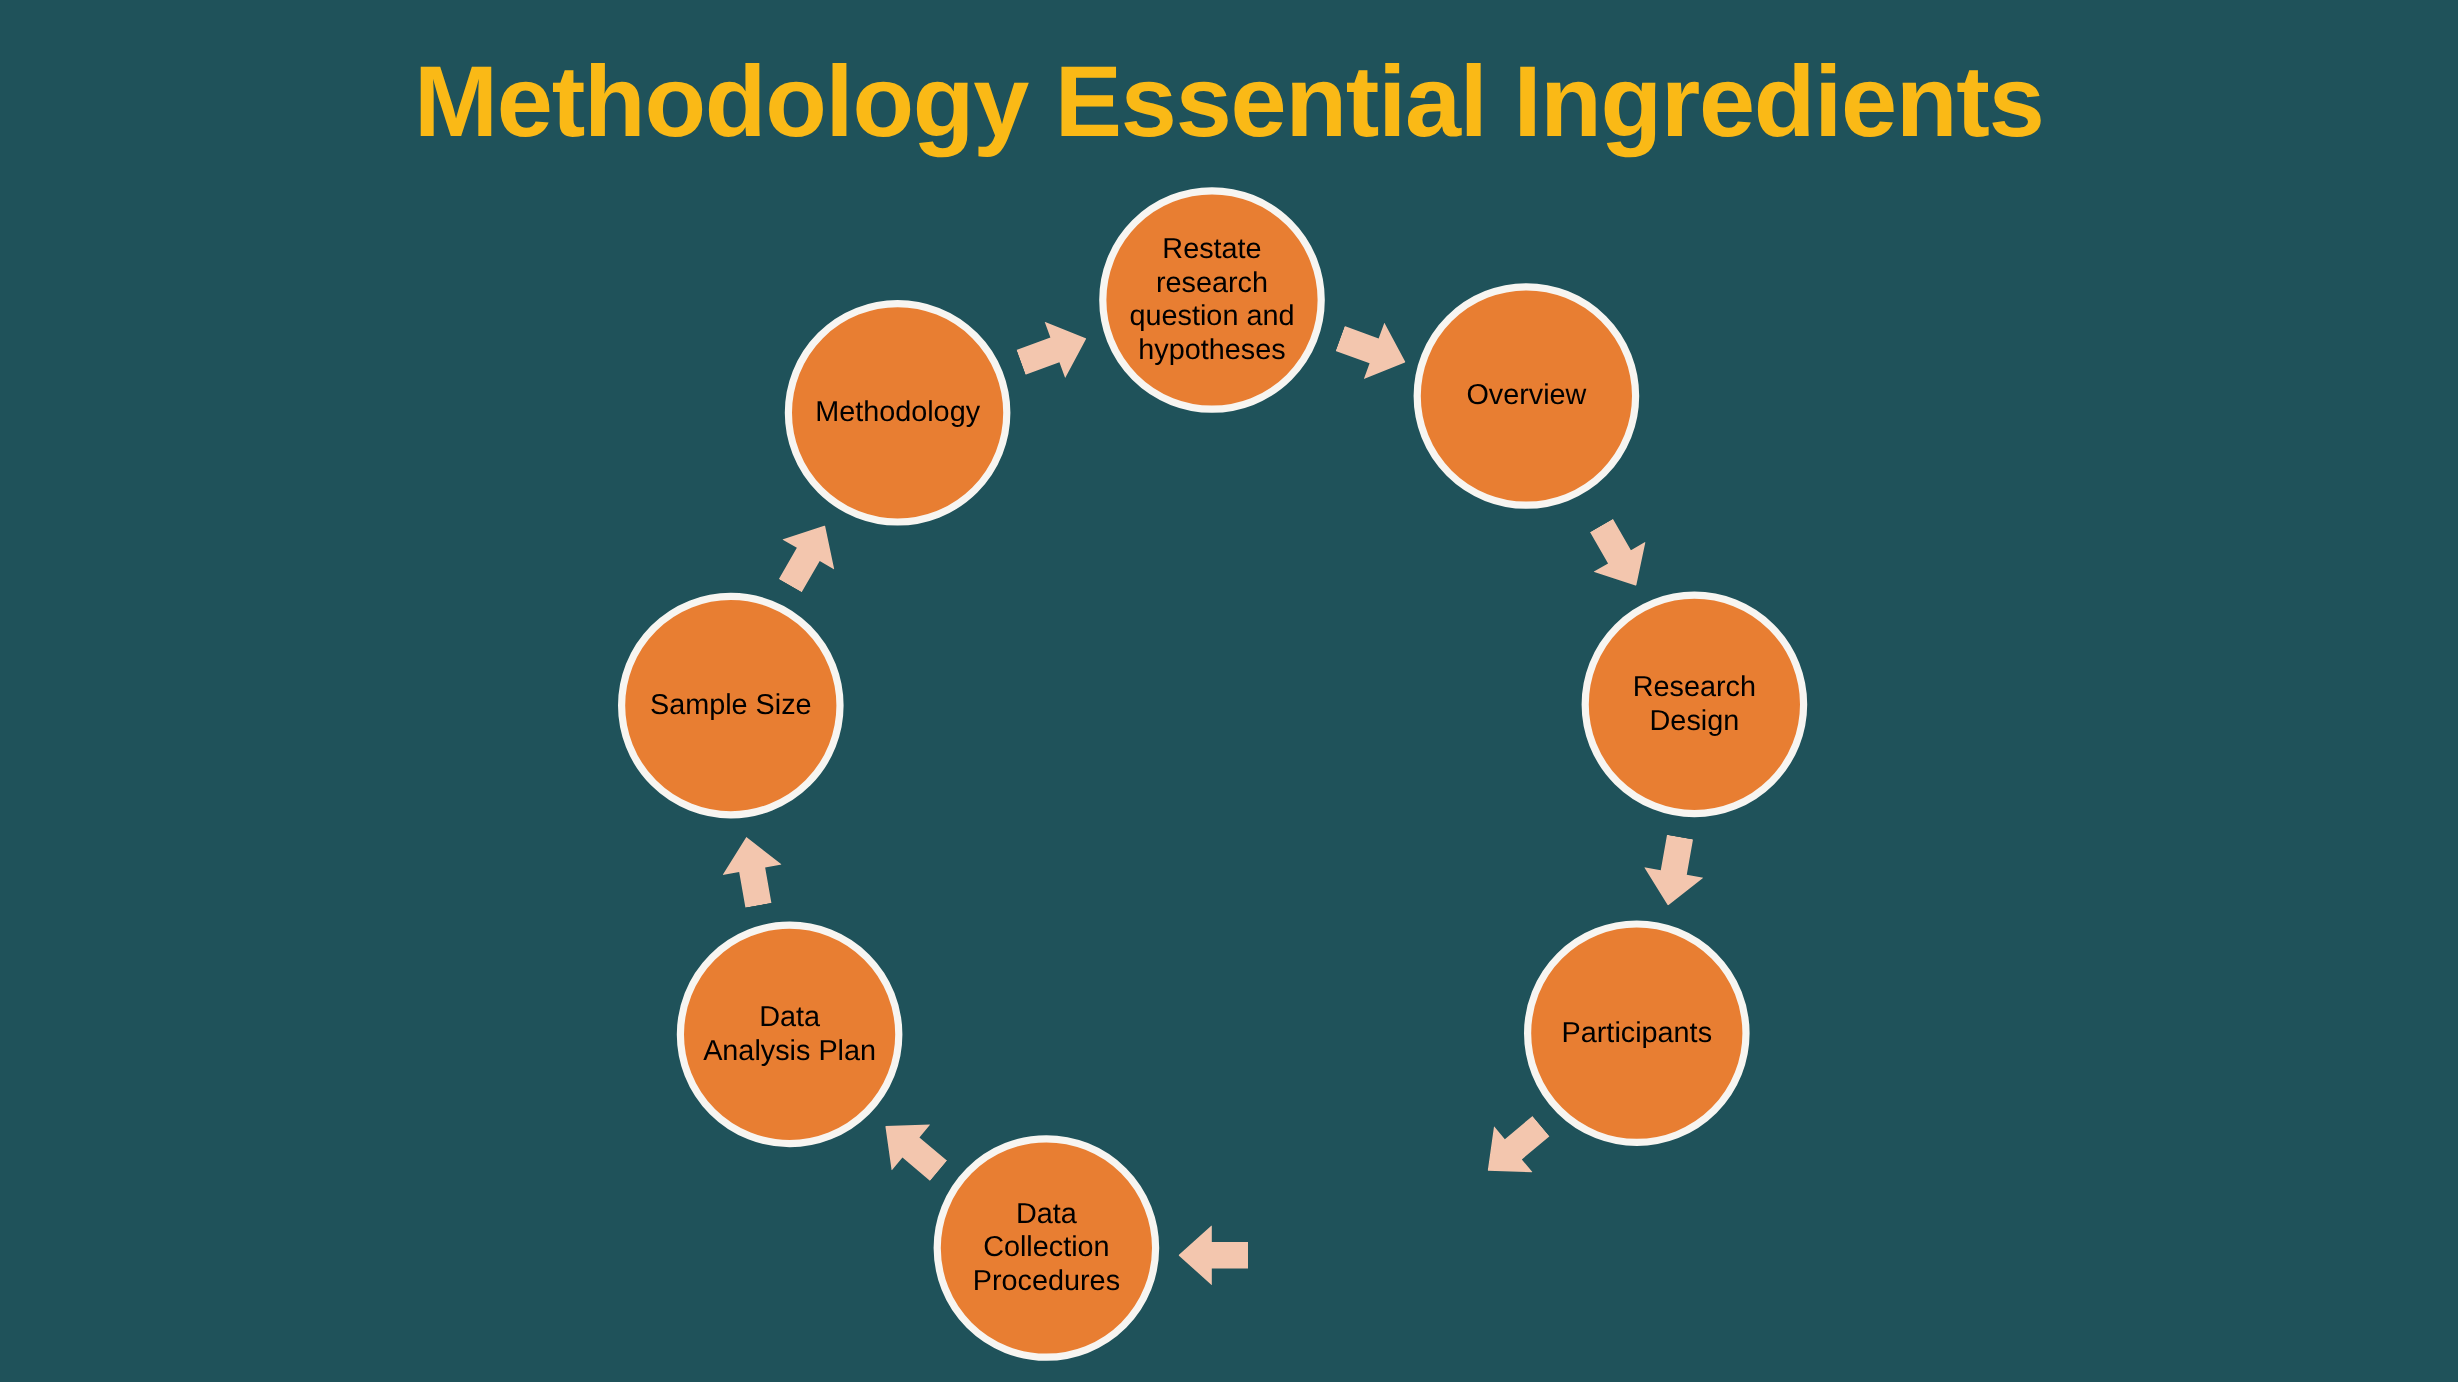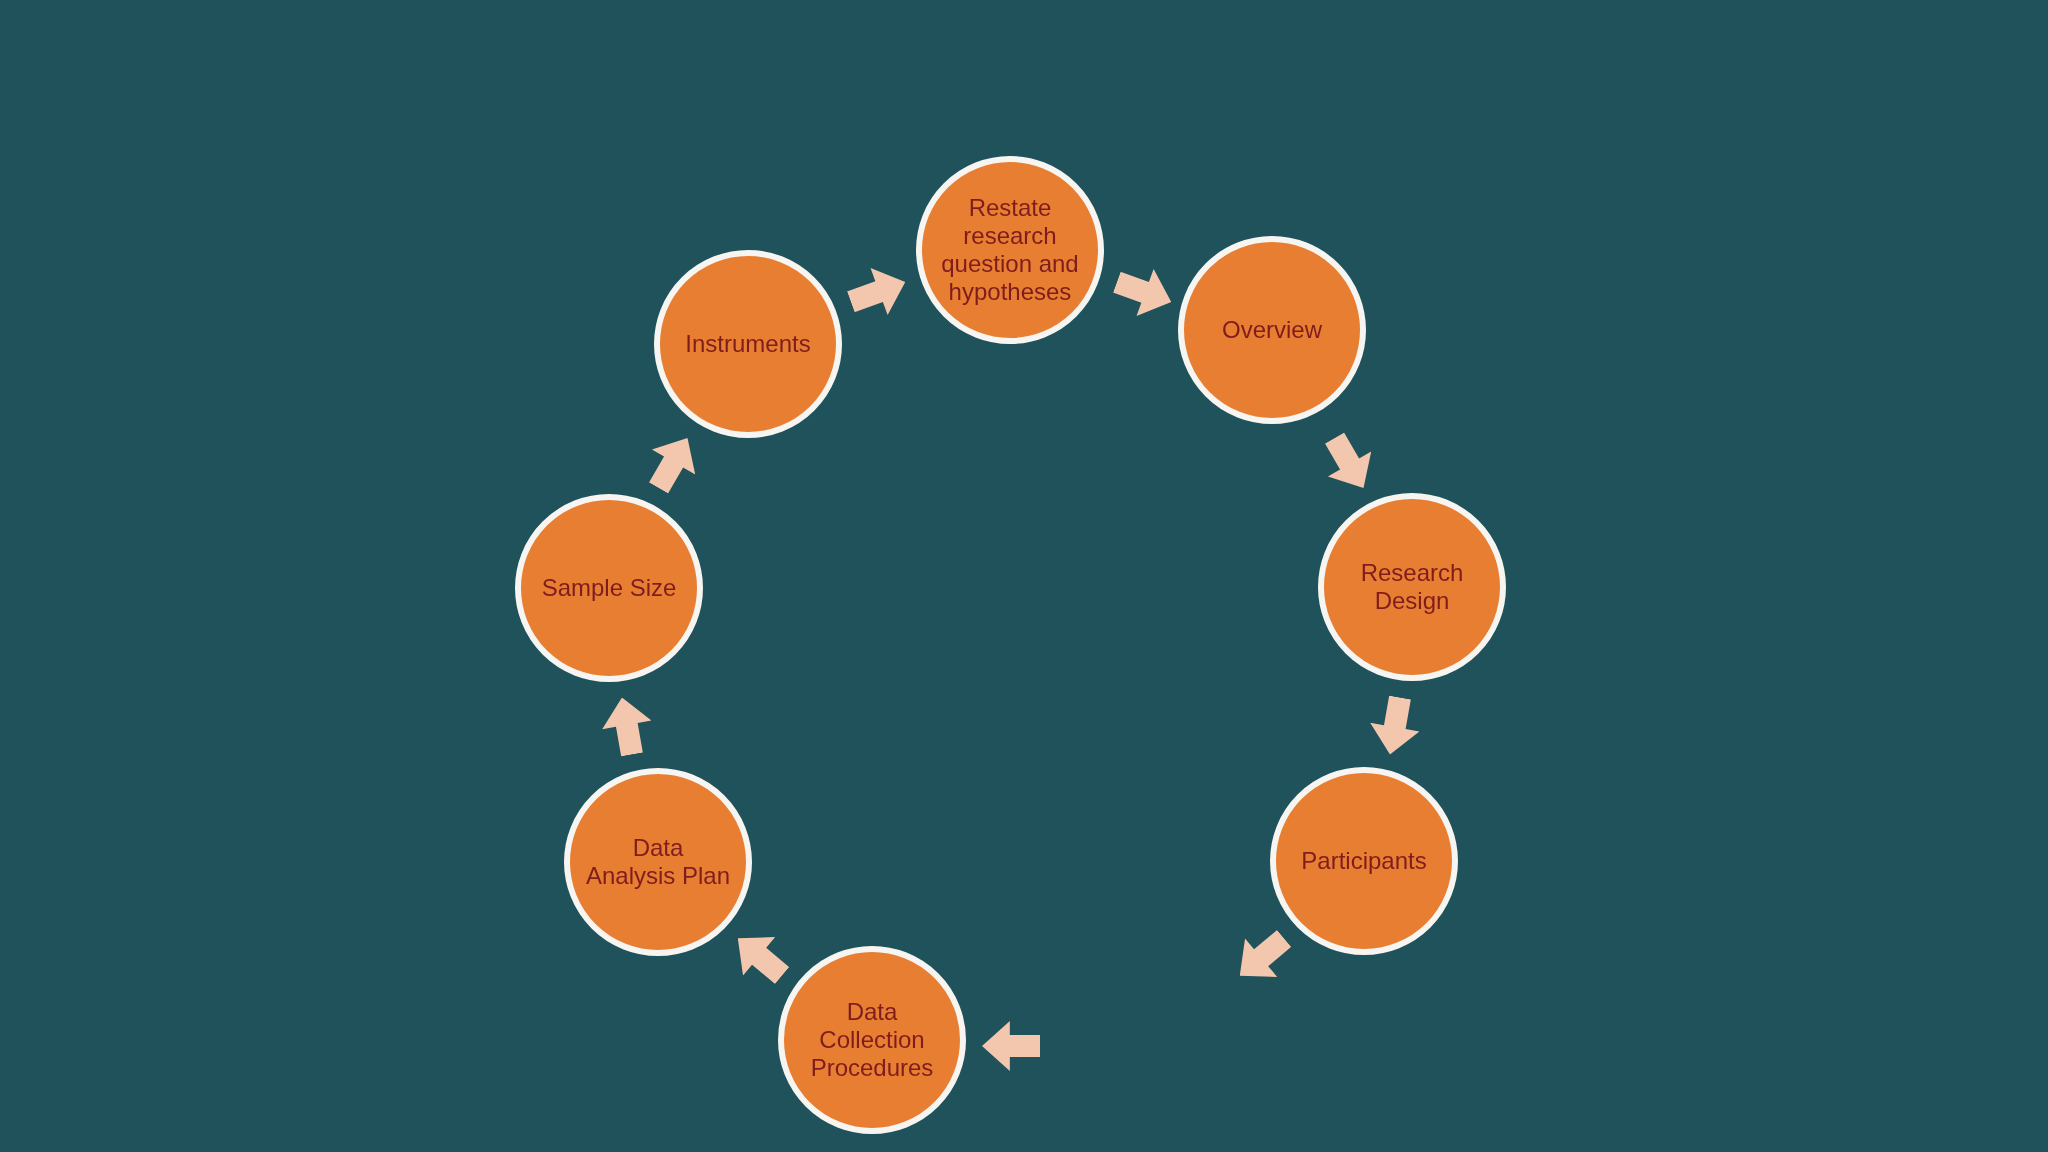--- a/index.html
+++ b/index.html
@@ -31,40 +31,41 @@
     background: #e87e32;
     border: 6px solid #f7f5f1;
     border-radius: 50%;
     transform: translate(-50%, -50%);
     display: flex;
     align-items: center;
     justify-content: center;
     text-align: center;
   }
   .circle .label {
-    color: #7f1d1d;
+    color: #000000;
     font-size: 24px;
     line-height: 1.17;
     white-space: pre-line;
     width: 100%;
   }
   .arrow {
     position: absolute;
     width: 58px;
     height: 50px;
     background: #f3c6ae;
     transform: translate(-50%, -50%) rotate(var(--rot));
     clip-path: polygon(0% 28%, 52% 28%, 52% 0%, 100% 50%, 52% 100%, 52% 72%, 0% 72%);
   }
 </style>
 </head>
 <body>
 
 <div class="slide">
 
+  <h1 class="title">Methodology Essential Ingredients</h1>
 
   <div class="circle" style="left:1010px; top:250px;">
     <span class="label">Restate
 research
 question and
 hypotheses</span>
   </div>
   <div class="circle" style="left:1272px; top:330px;">
     <span class="label">Overview</span>
   </div>
@@ -81,21 +82,21 @@
 Procedures</span>
   </div>
   <div class="circle" style="left:658px; top:862px;">
     <span class="label">Data
 Analysis Plan</span>
   </div>
   <div class="circle" style="left:609px; top:588px;">
     <span class="label">Sample Size</span>
   </div>
   <div class="circle" style="left:748px; top:344px;">
-    <span class="label">Instruments</span>
+    <span class="label">Methodology</span>
   </div>
 
   <div class="arrow" style="left:878px;  top:292px;  --rot:-20deg;"></div>
   <div class="arrow" style="left:1144px; top:292px;  --rot:20deg;"></div>
   <div class="arrow" style="left:1349px; top:463px;  --rot:60deg;"></div>
   <div class="arrow" style="left:1395px; top:726px;  --rot:100deg;"></div>
   <div class="arrow" style="left:1262px; top:957px;  --rot:140deg;"></div>
   <div class="arrow" style="left:1011px; top:1046px; --rot:180deg;"></div>
   <div class="arrow" style="left:760px;  top:957px;  --rot:220deg;"></div>
   <div class="arrow" style="left:627px;  top:726px;  --rot:260deg;"></div>

